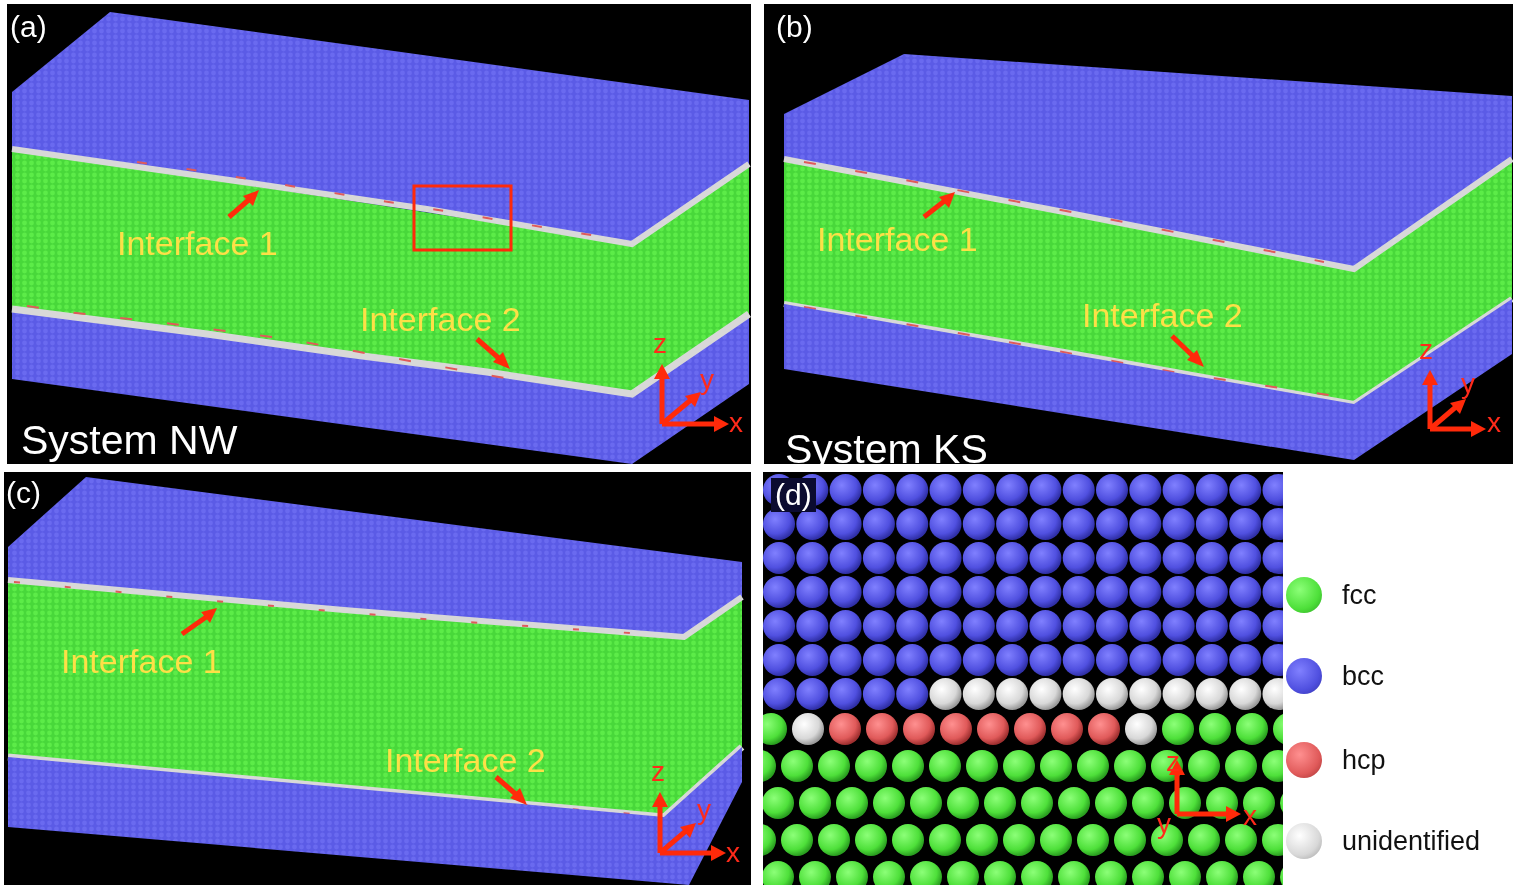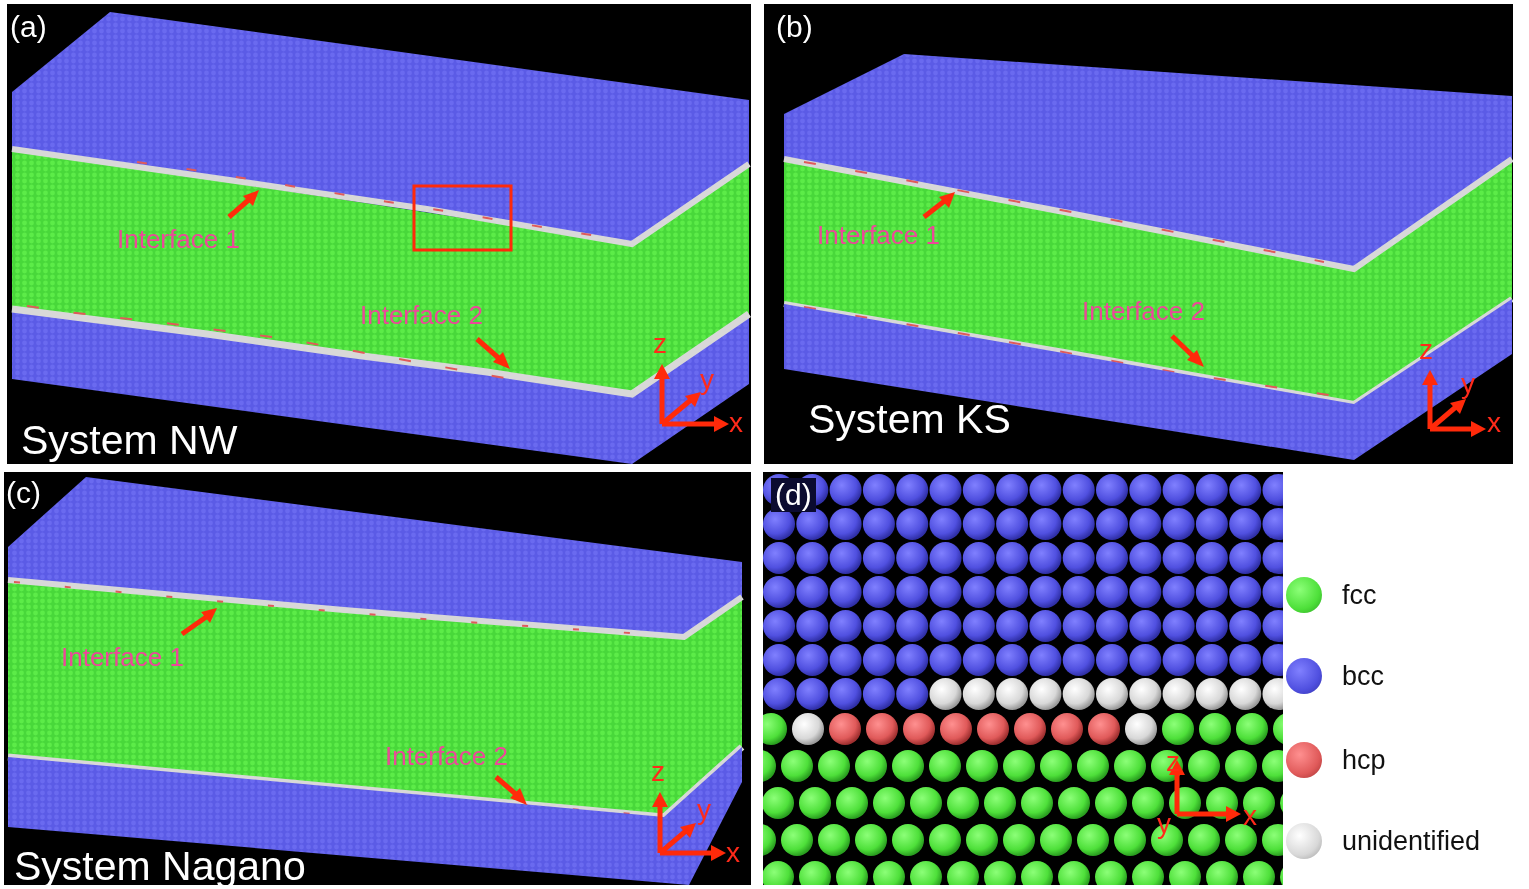--- a/index.html
+++ b/index.html
@@ -1,21 +1,21 @@
 <!DOCTYPE html>
 <html><head>
 <meta charset="utf-8">
 <style>
   html,body{margin:0;padding:0;background:#ffffff;}
   body{width:1529px;height:889px;position:relative;overflow:hidden;font-family:"Liberation Sans",sans-serif;}
   .panel{position:absolute;background:#000;overflow:hidden;}
   .panel svg{position:absolute;left:0;top:0;}
   .plabel{position:absolute;color:#fff;font-size:30px;line-height:1;}
   .sysname{position:absolute;color:#fff;font-size:41px;line-height:1;white-space:nowrap;}
-  .iface{position:absolute;color:#ec4899;font-size:26px;line-height:1;white-space:nowrap;}
+  .iface{position:absolute;color:#fde047;font-size:34px;line-height:1;white-space:nowrap;}
   .axlab{position:absolute;color:#ff2a1a;font-size:28px;line-height:1;}
   #pa{left:7px;top:4px;width:744px;height:460px;}
   #pb{left:764px;top:4px;width:749px;height:460px;}
   #pc{left:4px;top:472px;width:747px;height:413px;}
   #pd{left:763px;top:472px;width:520px;height:413px;}
   .dlabel{position:absolute;left:8px;top:6px;background:#0b0b30;color:#fff;font-size:30px;padding:2px 4px;line-height:1;}
   .legend{position:absolute;left:1286px;top:560px;width:243px;}
   .leg-item{position:absolute;left:0;height:40px;display:flex;align-items:center;}
   .leg-ball{width:36px;height:36px;border-radius:50%;margin-right:20px;}
   .leg-text{font-size:27px;color:#111;}
@@ -101,21 +101,21 @@
         <polygon points="666,366 658,381 674,381" stroke="none"></polygon>
       <line x1="666" y1="425" x2="710" y2="425"></line>
         <polygon points="722,425 707,417 707,433" stroke="none"></polygon>
       <line x1="666" y1="425" x2="693" y2="402"></line>
         <polygon points="702,395 686,399 696,410" stroke="none"></polygon>
     </g>
   </svg>
   <div class="plabel" style="left:12px;top:8px;">(b)</div>
   <div class="iface" style="left:53px;top:218px;">Interface 1</div>
   <div class="iface" style="left:318px;top:294px;">Interface 2</div>
-  <div class="sysname" style="left:21px;top:395px;margin-left:23px;">System KS</div>
+  <div class="sysname" style="left:21px;top:425px;">System KS</div>
   <div class="axlab" style="left:655px;top:332px;">z</div>
   <div class="axlab" style="left:697px;top:366px;">y</div>
   <div class="axlab" style="left:723px;top:405px;">x</div>
 </div>
 
 <div class="panel" id="pc">
   <svg width="747" height="413">
     <defs>
       <pattern id="dotsB3" width="7" height="6" patternUnits="userSpaceOnUse">
           <rect width="7" height="6" fill="#5b5be6"></rect>
@@ -142,21 +142,20 @@
         <polygon points="656,320 648,335 664,335" stroke="none"></polygon>
       <line x1="656" y1="381" x2="710" y2="381"></line>
         <polygon points="722,381 707,373 707,389" stroke="none"></polygon>
       <line x1="656" y1="381" x2="683" y2="358"></line>
         <polygon points="692,351 676,355 686,366" stroke="none"></polygon>
     </g>
   </svg>
   <div class="plabel" style="left:2px;top:6px;">(c)</div>
   <div class="iface" style="left:57px;top:172px;">Interface 1</div>
   <div class="iface" style="left:381px;top:271px;">Interface 2</div>
-  <div class="sysname" style="left:10px;top:374px;">System Nagano</div>
   <div class="axlab" style="left:647px;top:286px;">z</div>
   <div class="axlab" style="left:693px;top:324px;">y</div>
   <div class="axlab" style="left:722px;top:367px;">x</div>
 </div>
 
 <div class="panel" id="pd">
   <svg width="520" height="413" id="dsvg">
     <defs>
       <radialGradient id="gB" cx="0.38" cy="0.35" r="0.65">
           <stop offset="0" stop-color="#8080ff"></stop>

